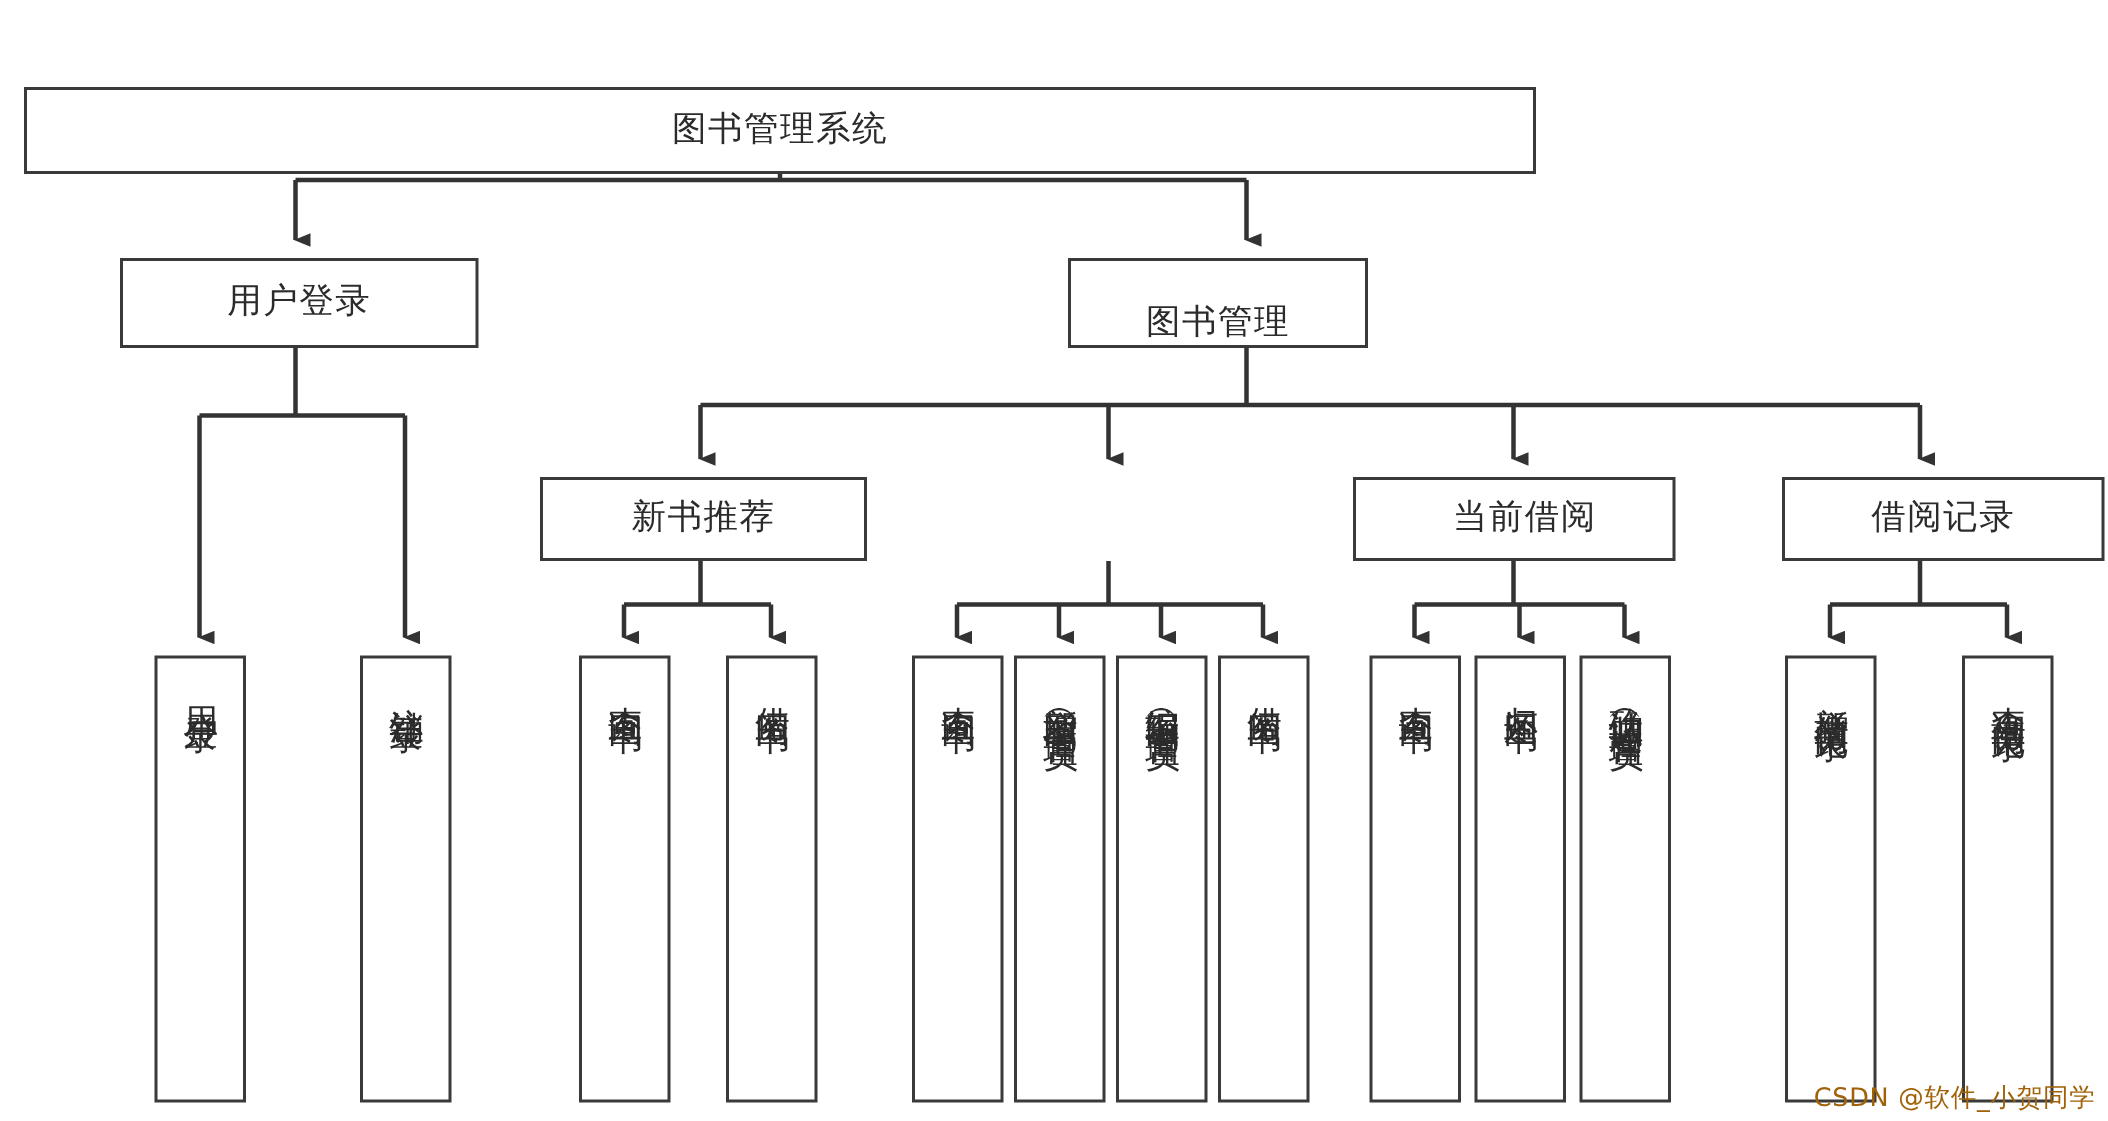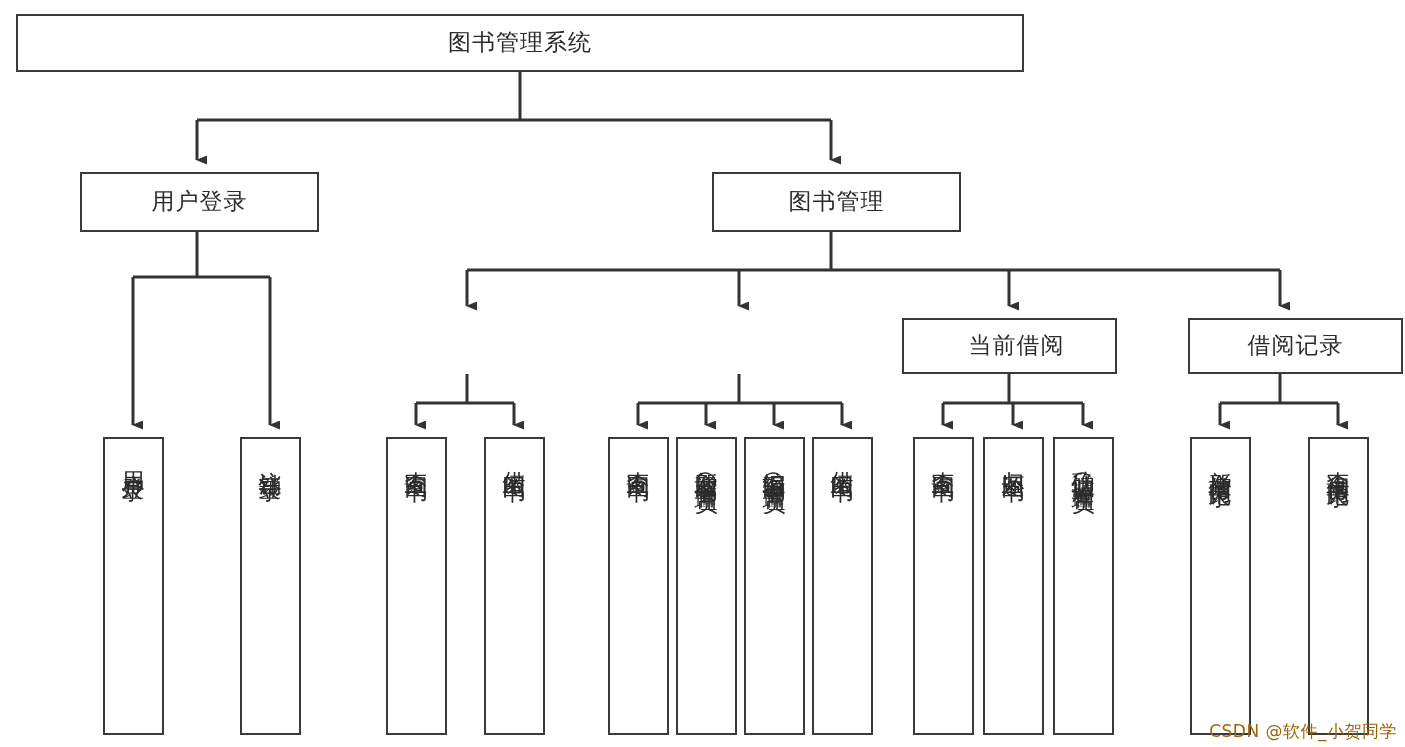--- a/index.html
+++ b/index.html
@@ -31,20 +31,21 @@
     box-sizing: border-box;
     background: #ffffff;
     border: 2px solid #3a3a3a;
     display: flex;
     align-items: center;
     justify-content: center;
     color: #2b2b2b;
   }
   .node.root-node {
     border-width: 2px;
+    margin-top: 44px;
   }
   .node-label {
     font-size: 23px;
     letter-spacing: 1px;
     line-height: 1.2;
     white-space: nowrap;
     color: #2b2b2b;
   }
   .node.level2 .node-label {
     font-size: 23px;
@@ -140,24 +141,27 @@
     </g>
   </svg>
 
   <div class="node root-node" id="node-root" style="left: 16px; top: 14px; width: 1008px; height: 58px;">
     <span class="node-label">图书管理系统</span>
   </div>
 
   <div class="node level2" id="node-user-login" style="left: 80px; top: 172px; width: 239px; height: 60px;">
     <span class="node-label">用户登录</span>
   </div>
-  <div class="node level2" id="node-book-manage" style="left: 712px; top: 172px; width: 249px; height: 60px;">
+  <div class="node level2" id="node-book-manage" style="left: 712px; top: 172px; width: 200px; height: 60px; align-items: flex-end;">
     <span class="node-label">图书管理</span>
   </div>
 
+  <div class="node level2" id="node-new-book-recommend" style="left: 360px; top: 318px; width: 218px; height: 56px;">
+    <span class="node-label">新书推荐</span>
+  </div>
   <div class="node level2" id="node-current-borrow" style="left: 902px; top: 318px; width: 215px; height: 56px; padding-left: 14px;">
     <span class="node-label">当前借阅</span>
   </div>
   <div class="node level2" id="node-borrow-record" style="left: 1172px; top: 318px; width: 215px; height: 56px; margin-left: 16px;">
     <span class="node-label">借阅记录</span>
   </div>
 
   <div class="node leaf" id="leaf-0" style="left: 103px; top: 437px; width: 61px; height: 298px;">
     <span class="node-label">用户登录</span>
   </div>

